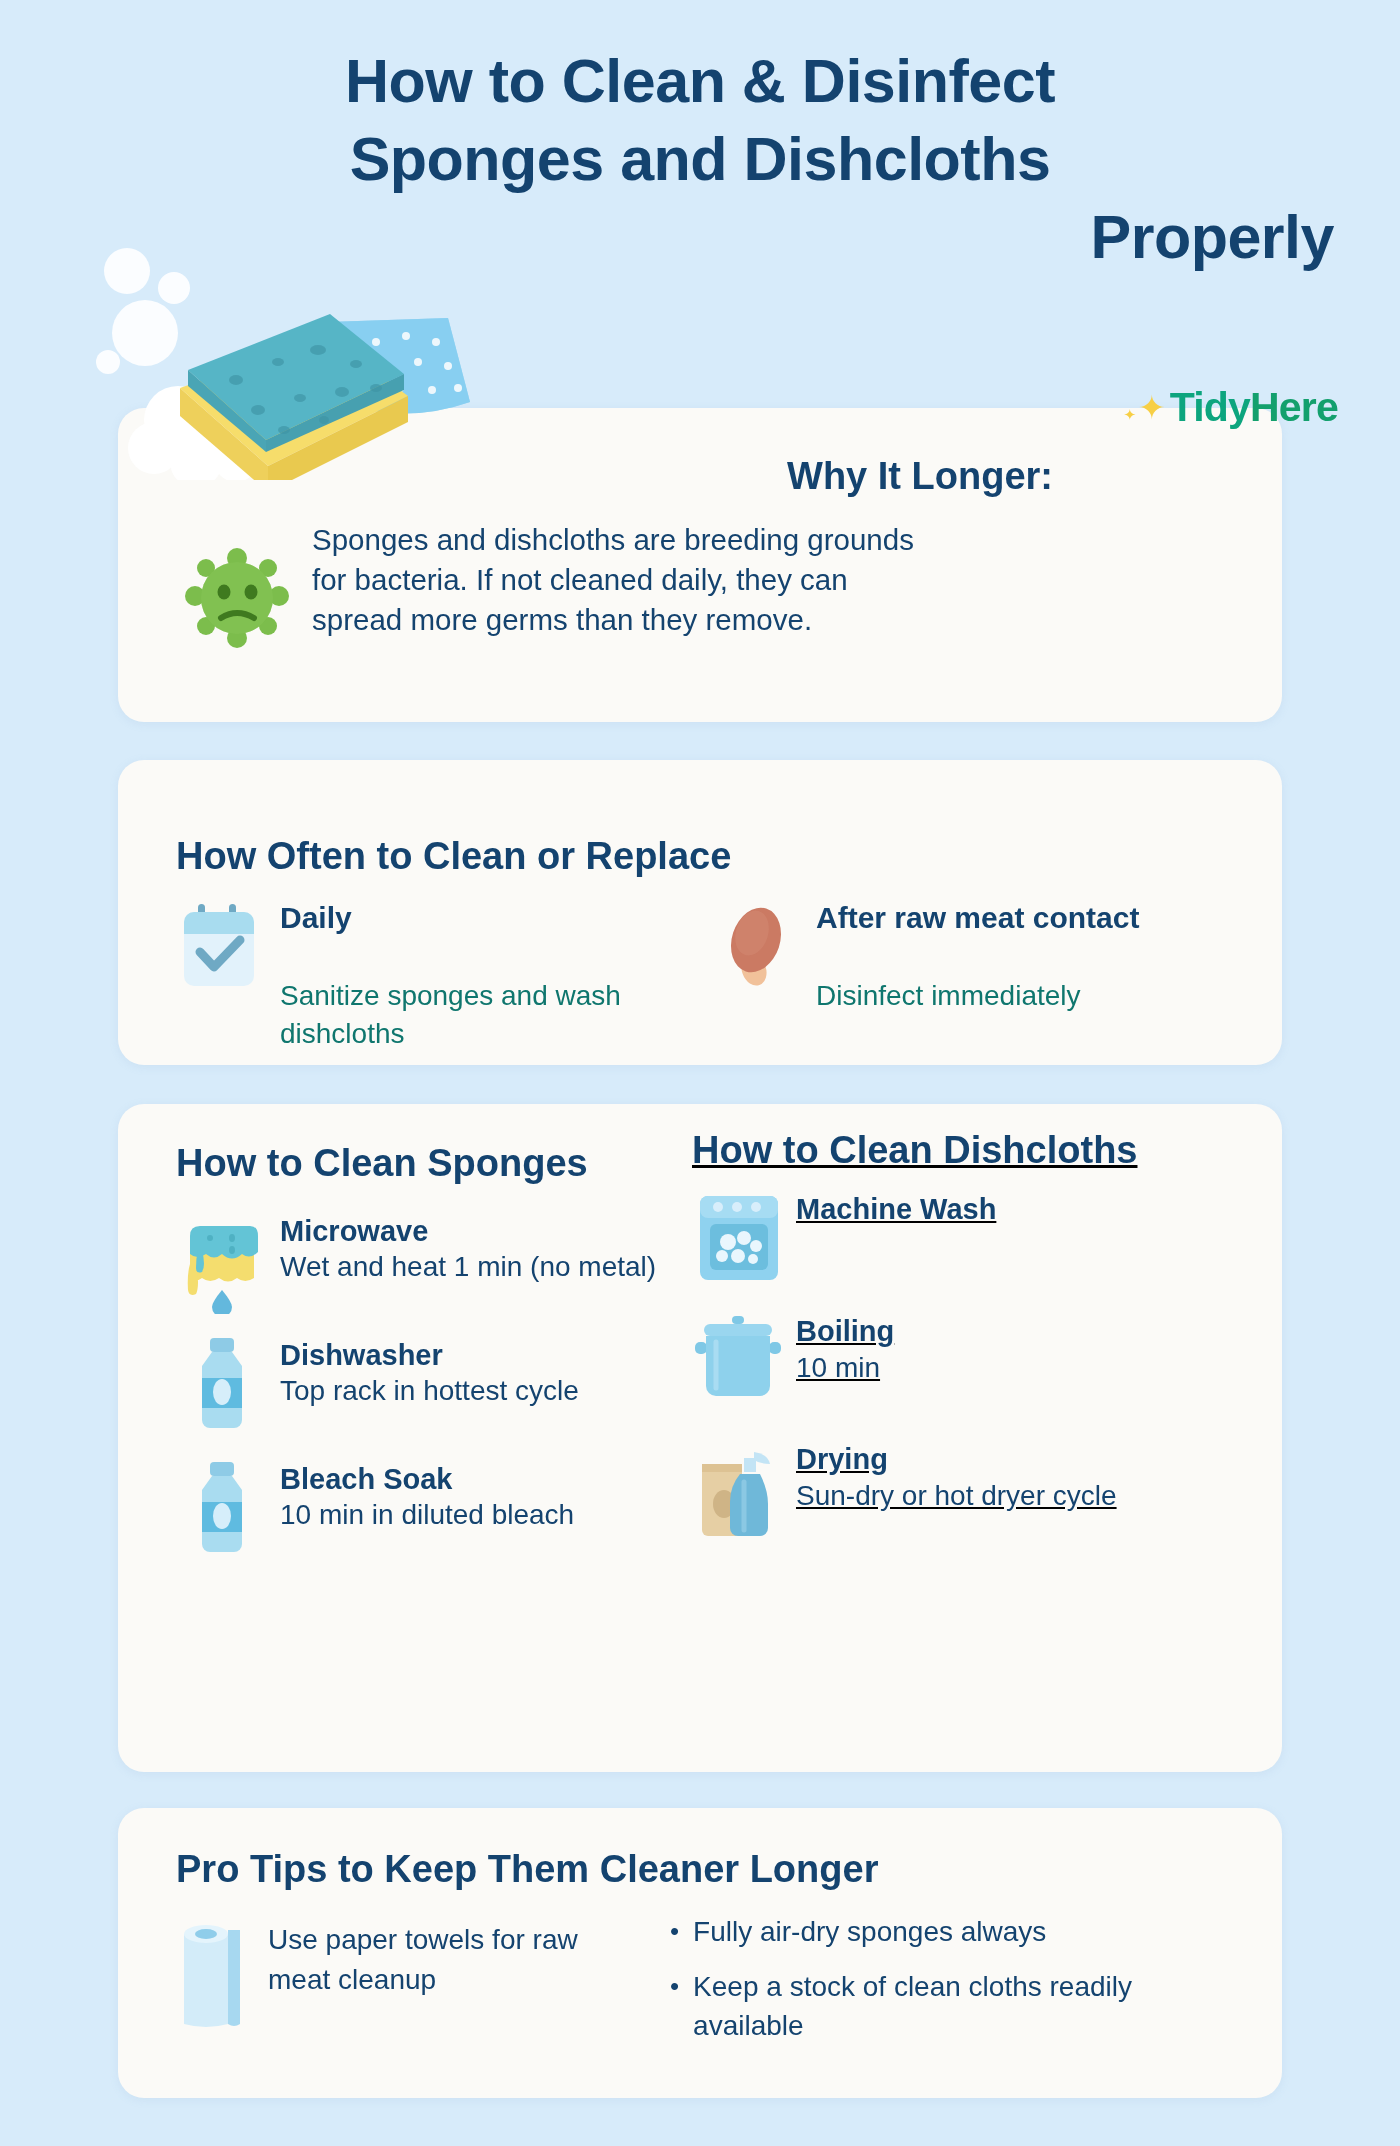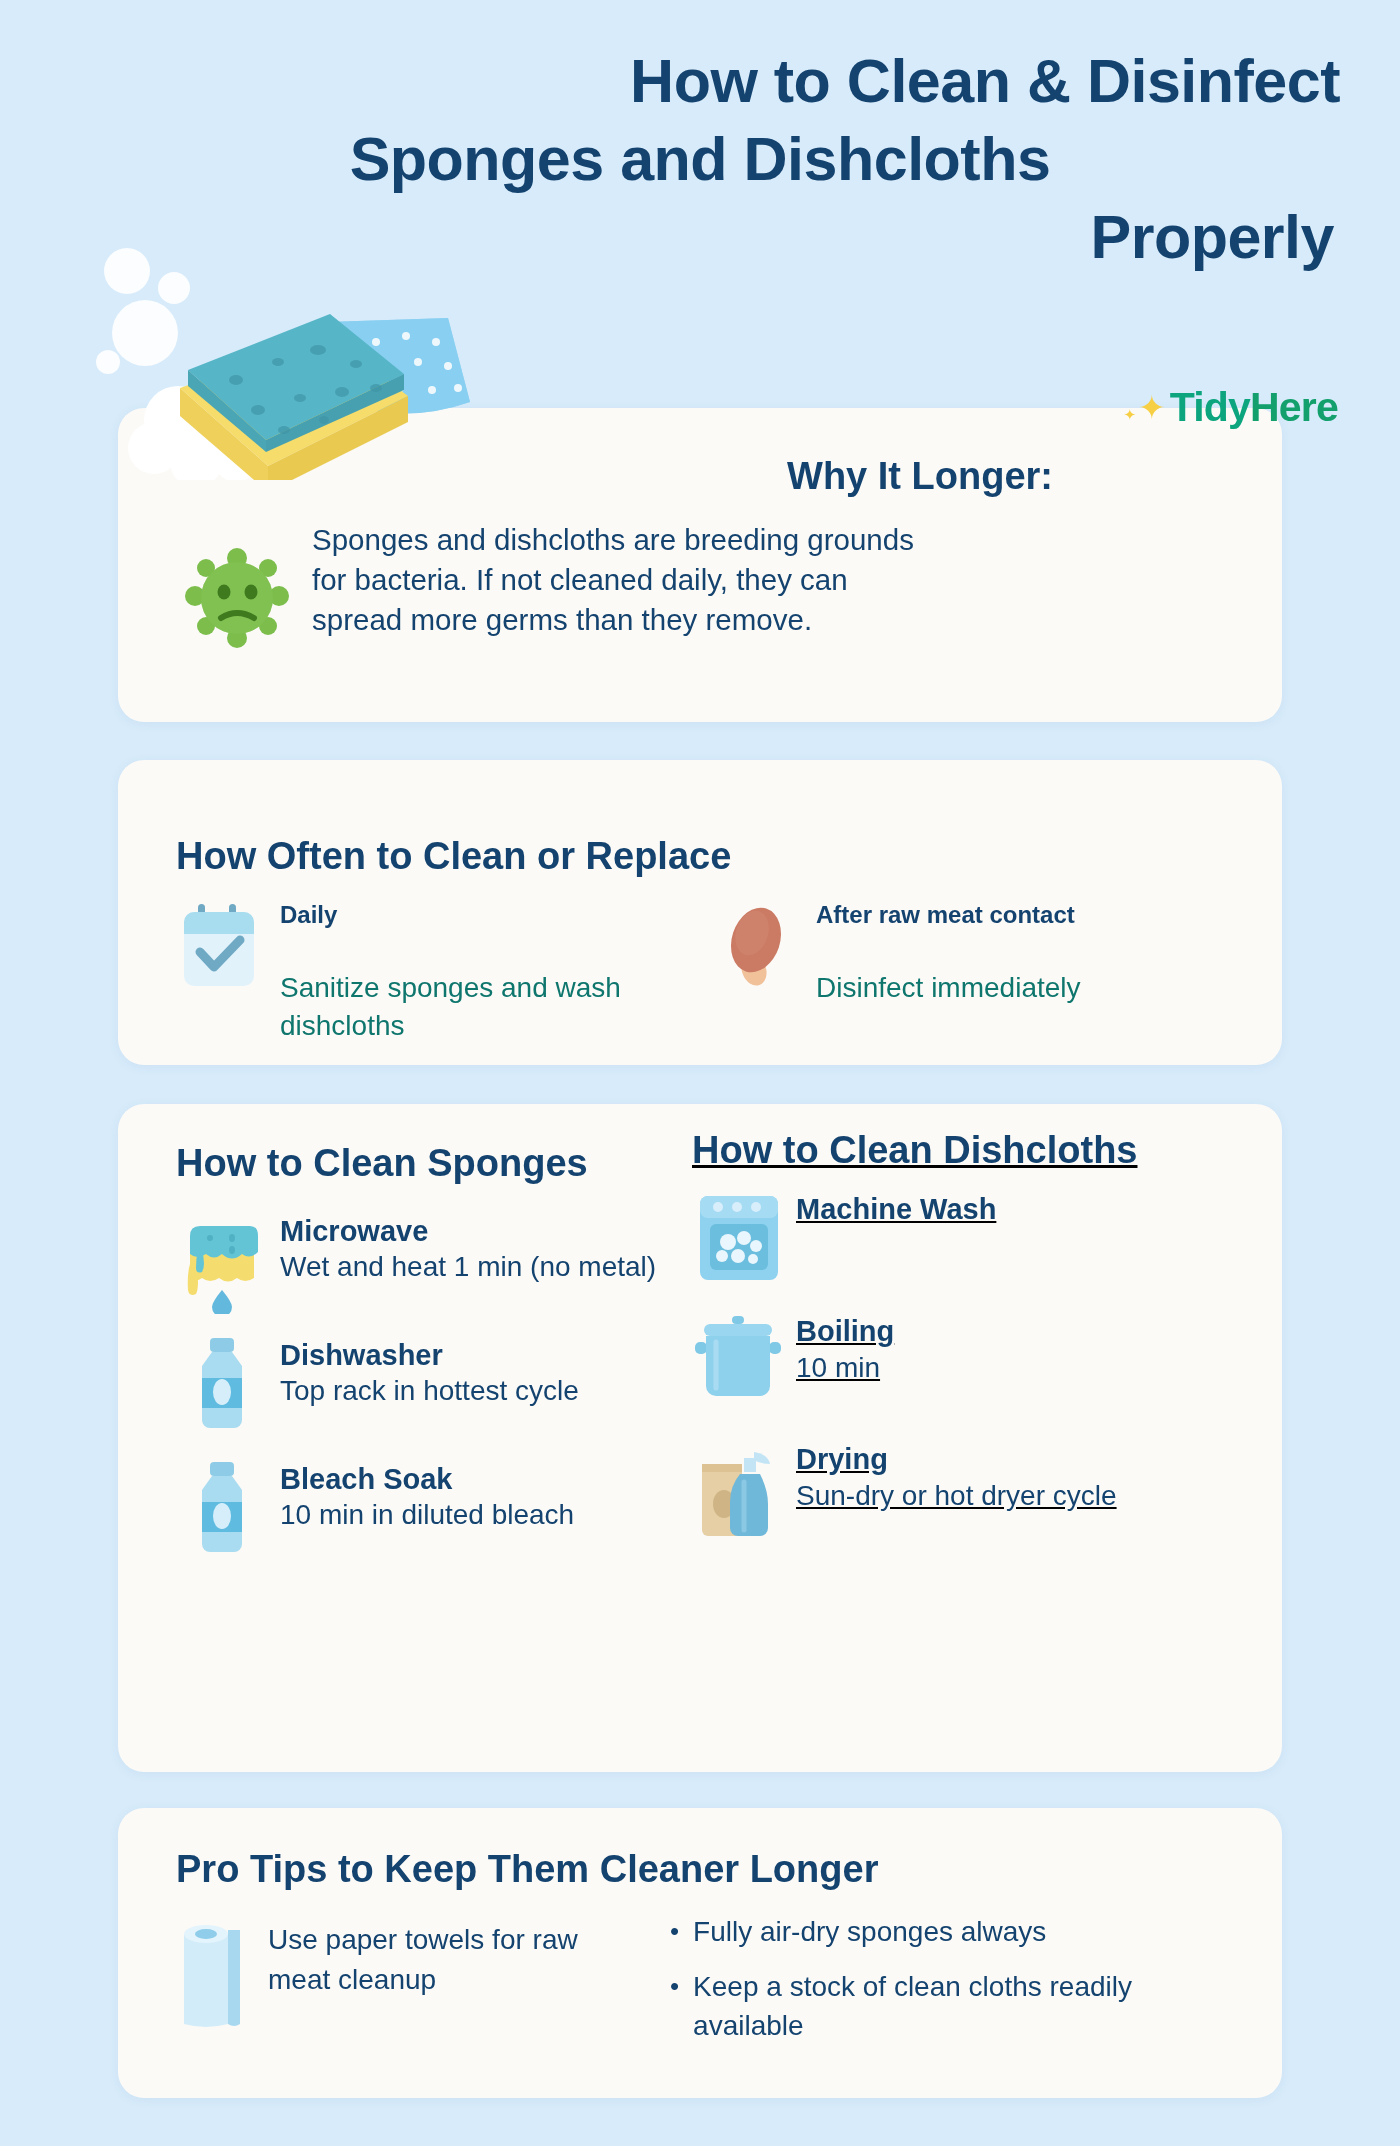--- a/index.html
+++ b/index.html
@@ -28,21 +28,21 @@
     width: 1280px;
     text-align: right;
     font-size: 61px;
     line-height: 1.28;
     font-weight: bold;
     color: #14436f;
     letter-spacing: -0.5px;
     z-index: 6;
   }
   .title .ln { display: block; }
-  .title .ln1 { }
+  .title .ln1 { text-align: center; }
   .title .ln2 { text-align: center; }
   .title .ln3 { text-align: right; padding-right: 6px; }
 
   
   .brand {
     position: absolute;
     right: 62px;
     top: 384px;
     display: flex;
     align-items: center;
@@ -86,21 +86,21 @@
     position: absolute; left: 176px; top: 835px;
     font-size: 38px; font-weight: bold; color: #14436f;
   }
   .often-grid {
     position: absolute; left: 176px; top: 900px; width: 1060px;
     display: flex; gap: 46px;
   }
   .often-col { display: flex; gap: 18px; width: 490px; }
   .often-icon { width: 86px; flex: 0 0 86px; height: 96px; }
   .often-txt { flex: 1; }
-  .often-t { font-size: 24px; font-weight: bold; color: #14436f; line-height: 1.22; }
+  .often-t { font-size: 30px; font-weight: bold; color: #14436f; line-height: 1.22; }
   .often-d { font-size: 28px; color: #0f766e; line-height: 1.36; margin-top: 40px; }
 
   
   .clean-col-l { position: absolute; left: 176px; top: 1142px; width: 520px; }
   .clean-col-r { position: absolute; left: 692px; top: 1128px; width: 540px; text-decoration: underline; }
   .clean-head  { font-size: 38px; font-weight: bold; color: #14436f; line-height: 1.15; }
   .clean-head-r{ font-size: 38px; font-weight: bold; color: #14436f; line-height: 1.17; }
 
   .clean-item { display: flex; gap: 12px; align-items: flex-start; }
   .clean-item-icon { flex: 0 0 92px; width: 92px; height: 106px; }

